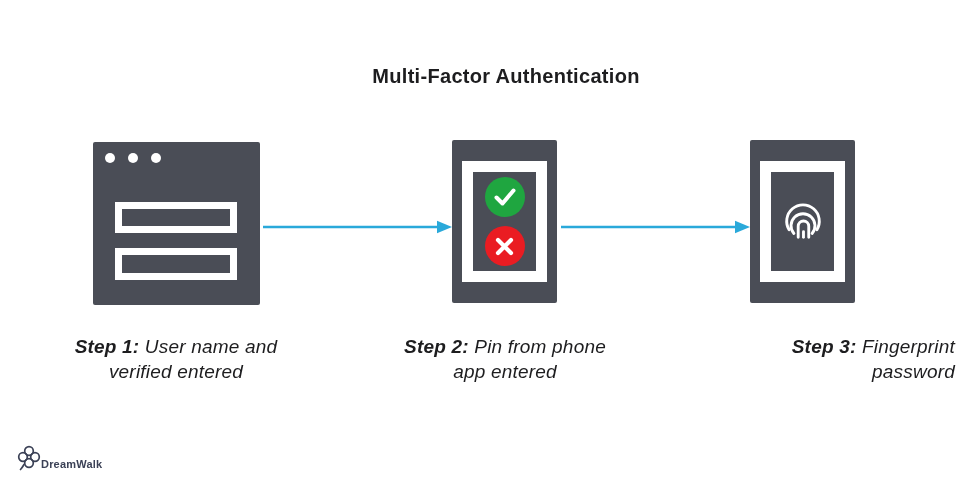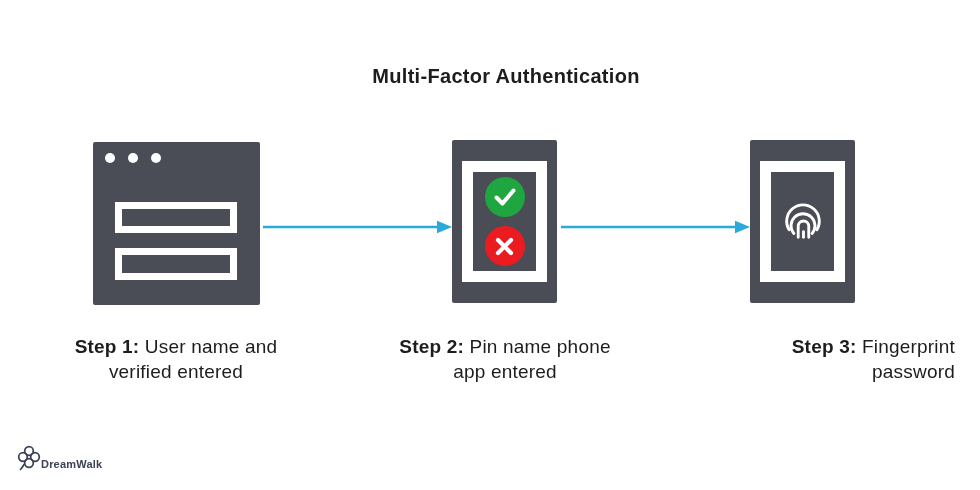--- a/index.html
+++ b/index.html
@@ -55,21 +55,21 @@
   .circle{
     width:40px;height:40px;border-radius:50%;
     display:flex;align-items:center;justify-content:center;flex:0 0 auto;
   }
   .circle.green{background:var(--check-green);}
   .circle.red{background:var(--cross-red);}
 
   
   .caption{
     position:absolute;top:334px;width:300px;text-align:center;
-    font-size:19px;line-height:25px;color:var(--text-dark);letter-spacing:0.2px;
+    font-size:19px;line-height:25px;color:var(--text-dark);letter-spacing:0.2px;font-style:italic;
   }
   .caption .bold{font-weight:700;}
   .cap1{left:26px;}
   .cap2{left:355px;}
   .cap3{left:655px;text-align:right;}
 
   
   .logo{
     position:absolute;left:16px;top:443px;height:30px;
     display:flex;align-items:flex-end;color:var(--logo-navy);
@@ -137,21 +137,21 @@
       </div>
     </div>
   </div>
 
   <div class="caption cap1">
     <span class="bold">Step 1:</span><span> User name and</span>
     <div>verified entered</div>
   </div>
 
   <div class="caption cap2">
-    <span class="bold">Step 2:</span><span> Pin name phone</span>
+    <span class="bold">Step 2:</span><span> Pin from phone</span>
     <div>app entered</div>
   </div>
 
   <div class="caption cap3">
     <span class="bold">Step 3:</span><span> Fingerprint</span>
     <div>password</div>
   </div>
 
   <div class="logo">
     <svg width="26" height="29" viewBox="0 0 26 29" aria-hidden="true">

